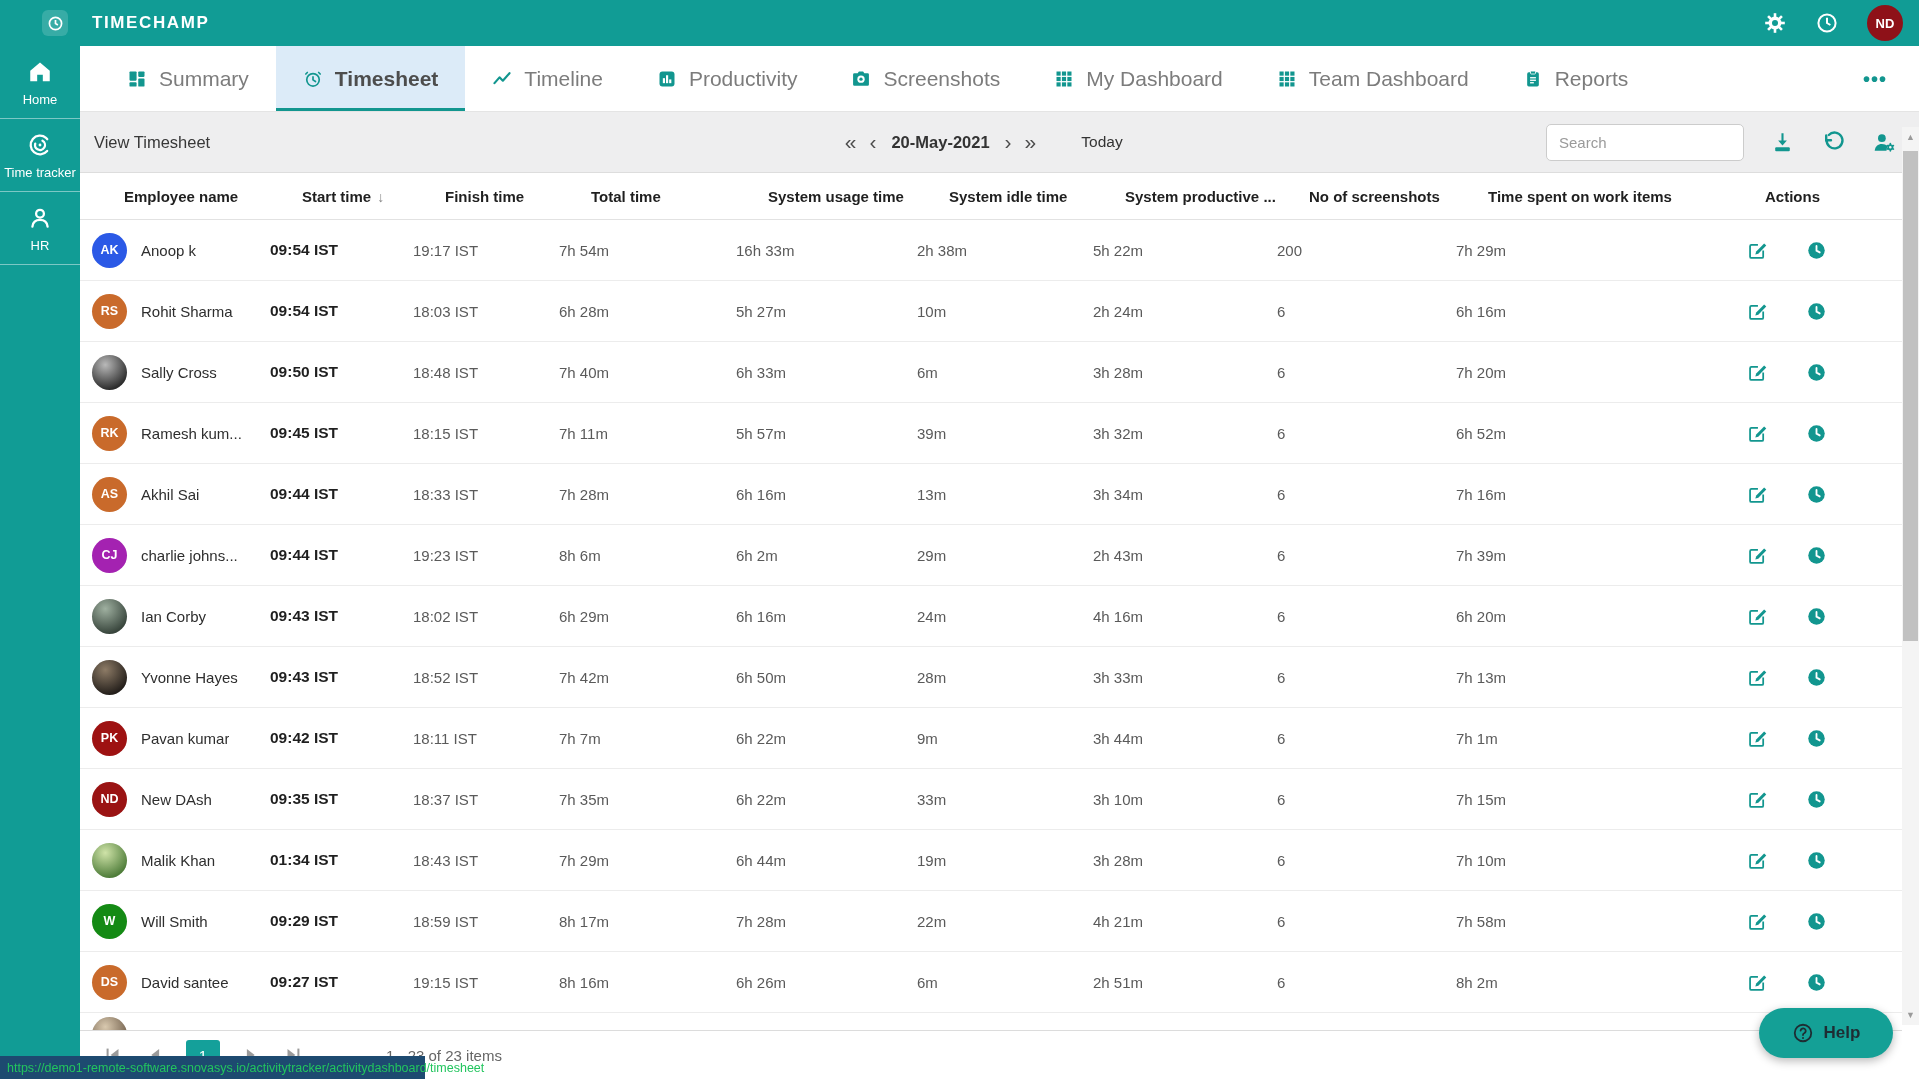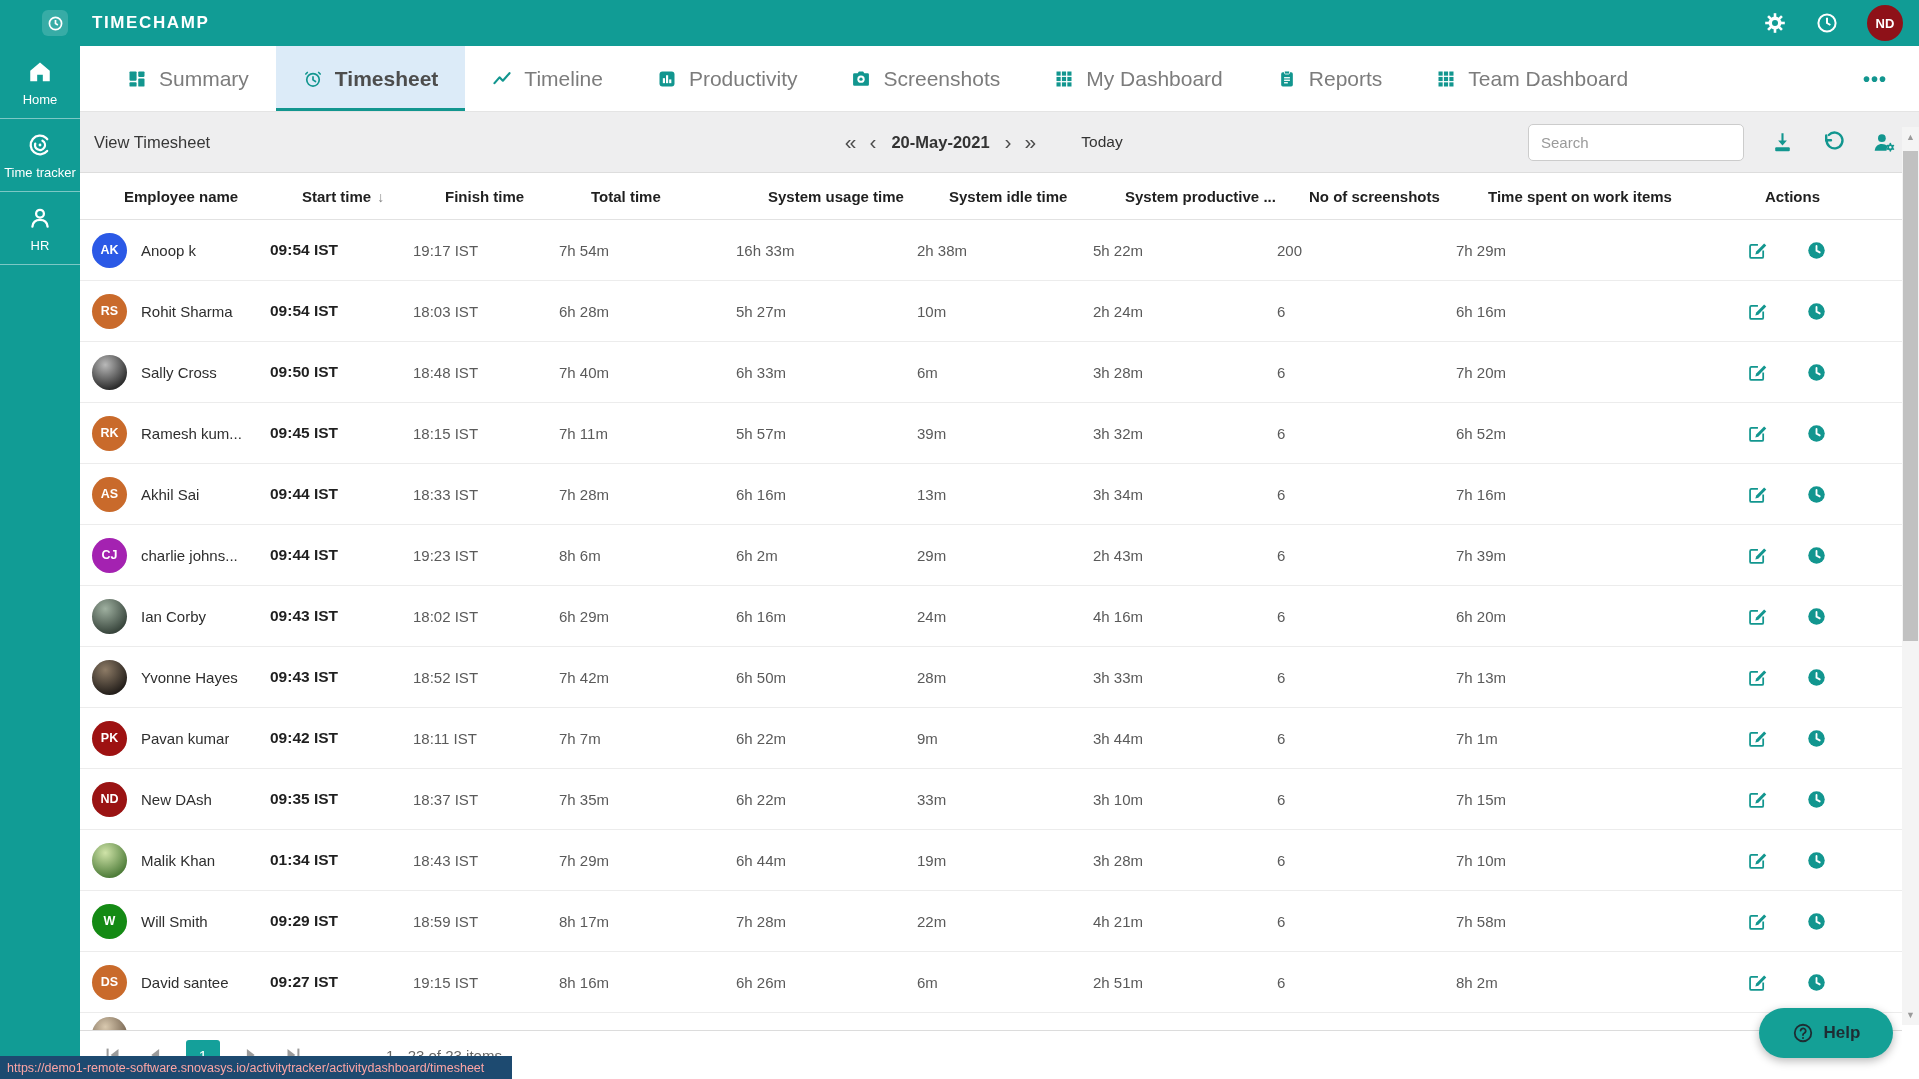--- a/index.html
+++ b/index.html
@@ -46,21 +46,21 @@
   
   .toolbar { position:absolute; top:66px; left:0; right:0; height:61px; background:#eeeeef;
     border-bottom:1px solid #dddddd; display:flex; align-items:center; z-index:4; }
   .toolbar-title { margin-left:14px; font-size:16.5px; color:#383838; font-weight:500; }
   .date-nav { position:absolute; left:50%; transform:translateX(-56%); display:flex;
     align-items:center; gap:9px; }
   .chev { font-size:21px; color:#4a4a4a; cursor:pointer; line-height:20px; padding:0 2px; }
   .date-label { font-size:16.5px; font-weight:bold; color:#333; padding:0 4px; }
   .today-label { font-size:15.5px; color:#333; margin-left:34px; cursor:pointer; }
   .toolbar-right { margin-left:auto; display:flex; align-items:center; gap:26px; margin-right:22px; }
-  .search-input { width:216px; height:37px; border:1px solid #ccc; border-radius:5px;
+  .search-input { width:198px; height:37px; border:1px solid #ccc; border-radius:5px;
     background:#fff; padding:0 12px; font-size:15px; color:#333; outline:none;
     font-family:"Liberation Sans", sans-serif; }
   .search-input::placeholder { color:#9a9a9a; }
   .tool-icon { width:25px; height:25px; color:#12968f; cursor:pointer; }
   .tool-icon svg { width:100%; height:100%; }
 
   
   :root { --cols: 190px 143px 146px 177px 181px 176px 184px 179px 277px 1fr; }
   .grid-header { position:absolute; top:127px; left:0; right:17px; height:47px; background:#fff;
     border-bottom:1px solid #e2e2e2; display:grid; grid-template-columns:var(--cols);
@@ -94,22 +94,22 @@
   .pg-items { margin-left:62px; font-size:15px; color:#666; }
 
   
   .help-fab { position:absolute; right:26px; bottom:21px; width:134px; height:50px;
     border-radius:26px; background:#14a096; display:flex; align-items:center; justify-content:center;
     gap:10px; color:#1e2d33; font-weight:bold; font-size:17px; cursor:pointer;
     box-shadow:0 3px 10px rgba(0,0,0,.28); z-index:60; }
   .help-fab .h-icon { width:22px; height:22px; color:#1e2d33; }
   .help-fab .h-icon svg { width:100%; height:100%; }
 
-  .statusbar { position:absolute; left:0; bottom:0; width:512px; height:23px; background:#1d4a70;
-    color:#fca5a5; font-size:12.5px; display:flex; align-items:center; padding-left:7px; z-index:70;
+  .statusbar { position:absolute; left:0; bottom:0; width:425px; height:23px; background:#1d4a70;
+    color:#22c55e; font-size:12.5px; display:flex; align-items:center; padding-left:7px; z-index:70;
     white-space:nowrap; }
 
   
   .scrollbar { position:absolute; top:127px; right:0; width:17px; bottom:54px; background:#f4f4f4; z-index:10; }
   .sb-arrow { position:absolute; left:0; width:17px; height:16px; display:flex; align-items:center;
     justify-content:center; color:#9a9a9a; cursor:pointer; font-size:9px; }
   .sb-up { top:2px; } .sb-down { bottom:2px; }
   .sb-thumb { position:absolute; left:1px; right:1px; top:24px; height:490px; background:#c1c1c1; cursor:grab; }
 </style>
 </head>
@@ -225,44 +225,44 @@
                 <rect x="3" y="9.5" width="5" height="5"></rect>
                 <rect x="9.5" y="9.5" width="5" height="5"></rect>
                 <rect x="16" y="9.5" width="5" height="5"></rect>
                 <rect x="3" y="16" width="5" height="5"></rect>
                 <rect x="9.5" y="16" width="5" height="5"></rect>
                 <rect x="16" y="16" width="5" height="5"></rect>
               </svg></span>
             <span class="t-label">My Dashboard</span>
           </div>
           <div class="tab">
-            <span class="t-icon"><svg viewBox="0 0 24 24">
-                <rect x="5" y="4" width="14" height="17" rx="2" fill="currentColor"></rect>
-                <rect x="9" y="2.5" width="6" height="3.5" rx="1" fill="currentColor" stroke="#fff"></rect>
-                <g stroke="#fff" stroke-width="1.6">
-                  <path d="M8.5 10.5h7"></path>
-                  <path d="M8.5 13.5h7"></path>
-                  <path d="M8.5 16.5h4.5"></path>
-                </g>
-              </svg></span>
-            <span class="t-label">Reports</span>
-          </div>
-          <div class="tab">
             <span class="t-icon"><svg viewBox="0 0 24 24" fill="currentColor">
                 <rect x="3" y="3" width="5" height="5"></rect>
                 <rect x="9.5" y="3" width="5" height="5"></rect>
                 <rect x="16" y="3" width="5" height="5"></rect>
                 <rect x="3" y="9.5" width="5" height="5"></rect>
                 <rect x="9.5" y="9.5" width="5" height="5"></rect>
                 <rect x="16" y="9.5" width="5" height="5"></rect>
                 <rect x="3" y="16" width="5" height="5"></rect>
                 <rect x="9.5" y="16" width="5" height="5"></rect>
                 <rect x="16" y="16" width="5" height="5"></rect>
               </svg></span>
             <span class="t-label">Team Dashboard</span>
+          </div>
+          <div class="tab">
+            <span class="t-icon"><svg viewBox="0 0 24 24">
+                <rect x="5" y="4" width="14" height="17" rx="2" fill="currentColor"></rect>
+                <rect x="9" y="2.5" width="6" height="3.5" rx="1" fill="currentColor" stroke="#fff"></rect>
+                <g stroke="#fff" stroke-width="1.6">
+                  <path d="M8.5 10.5h7"></path>
+                  <path d="M8.5 13.5h7"></path>
+                  <path d="M8.5 16.5h4.5"></path>
+                </g>
+              </svg></span>
+            <span class="t-label">Reports</span>
           </div>
         </div>
       <span class="more-dots">•••</span>
     </div>
 
     <div class="toolbar">
       <span class="toolbar-title">View Timesheet</span>
       <div class="date-nav">
         <span class="chev">«</span>
         <span class="chev">‹</span>

